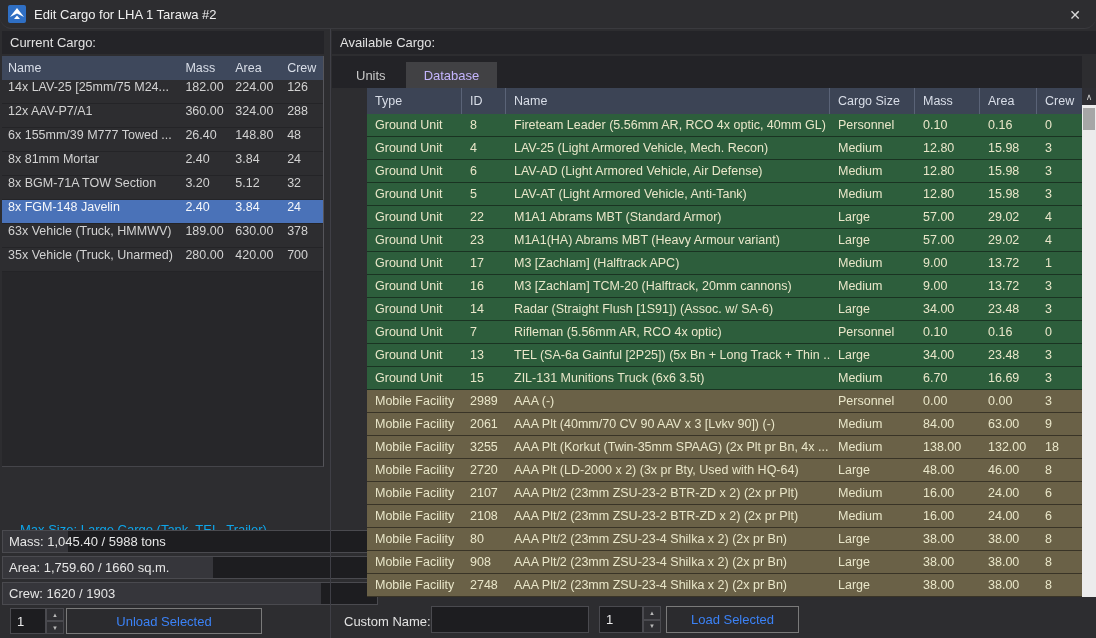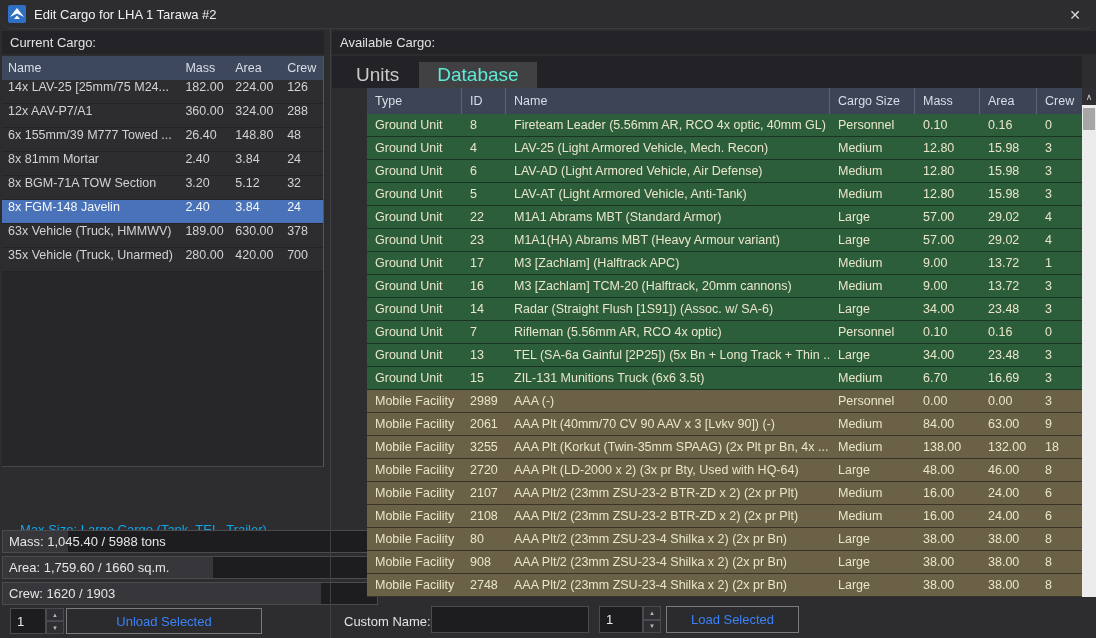--- a/index.html
+++ b/index.html
@@ -38,22 +38,22 @@
   .capbar{position:relative;height:23px;background:#1d1d20;border:1px solid #4a4a4f;
     box-sizing:border-box;margin-bottom:3px;overflow:hidden;}
   .capfill{position:absolute;left:0;top:0;bottom:0;background:#36363b;}
   .caplabel{position:absolute;left:6px;top:0;bottom:0;display:flex;align-items:center;
     color:#e6e6e6;font-size:13px;white-space:nowrap;}
   
   .rdivider{position:absolute;left:330px;top:29px;bottom:0;width:1px;background:#3f3f46;}
   .tabstrip{position:absolute;left:332px;top:56px;width:750px;height:32px;background:#232327;
     display:flex;align-items:flex-end;padding-left:6px;box-sizing:border-box;gap:2px;}
   .tab{height:26px;display:flex;align-items:center;justify-content:center;padding:0 18px;
-    color:#c9c9c9;background:#232327;font-size:19px;}
-  .tab.active{background:#414144;color:#5eead4;margin-top:7px;}
+    color:#c9c9c9;background:#232327;font-size:13px;}
+  .tab.active{background:#414144;color:#c4b5fd;margin-top:7px;}
   .rtable{position:absolute;left:340px;top:88px;width:750px;height:509px;background:#252528;
     box-sizing:border-box;overflow:hidden;margin-left:27px;}
   .rheader{display:flex;height:26px;background:#3c4455;color:#d9dee8;font-size:12.5px;align-items:center;}
   .rheader .rc{border-right:1px solid #5a6377;height:100%;display:flex;align-items:center;}
   .rrow{display:flex;height:23px;border-bottom:1px solid rgba(8,8,8,0.5);align-items:center;
     font-size:12.5px;color:#e9e6c9;box-sizing:border-box;}
   .rrow.ground{background:#2d5e3c;}
   .rrow.facility{background:#6a6147;}
   .rc{box-sizing:border-box;padding-left:8px;white-space:nowrap;overflow:hidden;}
   .ct{width:95px;}.cid{width:44px;}.cname{width:324px;}.csize{width:85px;}

